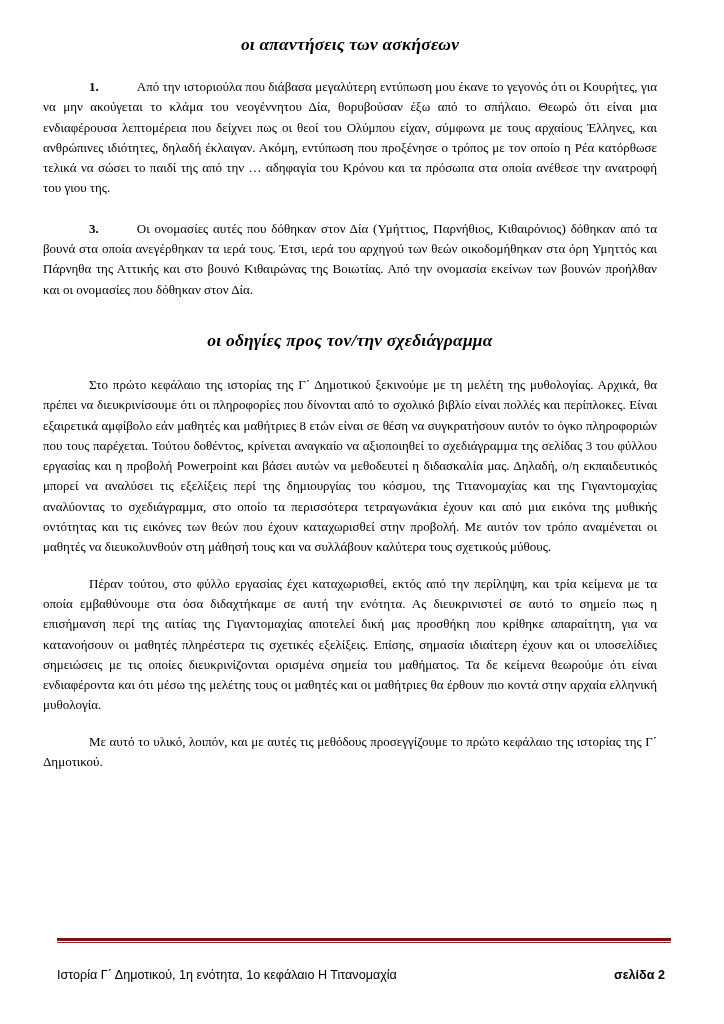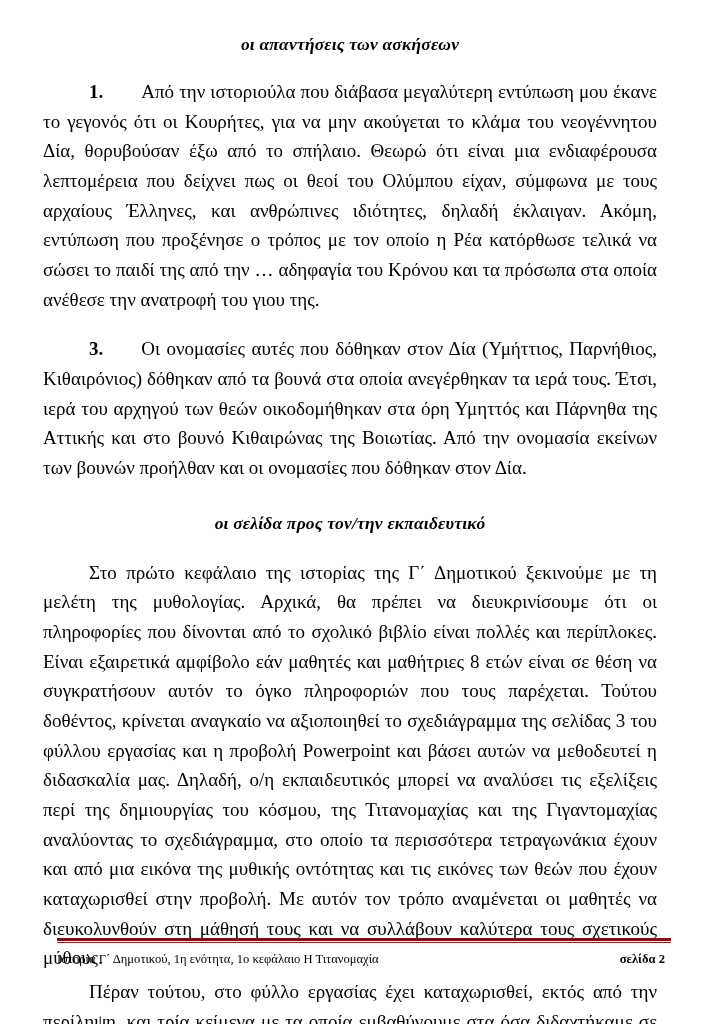--- a/index.html
+++ b/index.html
@@ -47,36 +47,36 @@
   }
 
   .heading-instructions {
     margin-top: 30px;
     margin-bottom: 0;
   }
 
   p.body-par {
     margin: 0;
     text-align: justify;
-    font-size: 19px;
+    font-size: 13px;
     line-height: 1.562;
     text-indent: 0;
     hyphens: none;
   }
 
   .answers-block p.body-par {
     margin-top: 20px;
   }
 
   .answers-block p.body-par:first-child {
     margin-top: 22px;
   }
 
   .instr-block p.body-par {
-    margin-top: 4px;
+    margin-top: 16px;
   }
 
   .instr-block p.body-par.first-instr {
     margin-top: 24px;
   }
 
   .num-label {
     font-weight: bold;
     display: inline-block;
     margin-left: 46px;
@@ -104,22 +104,22 @@
       linear-gradient(to bottom,
         #7b1113 0px, #7b1113 3px,
         #ffffff 3px, #ffffff 4px,
         #8b2226 4px, #8b2226 5px);
   }
 
   .footer-row {
     display: flex;
     justify-content: space-between;
     align-items: baseline;
-    margin-top: 9px;
-    font-family: Liberation Serif, serif;
+    margin-top: 25px;
+    font-family: Liberation Sans, sans-serif;
     font-size: 12.6px;
     color: #000000;
     gap: 44px;
   }
 
   .footer-left {
     white-space: nowrap;
   }
 
   .footer-right {
@@ -139,21 +139,21 @@
 
     <div class="answers-block">
 
       <p class="body-par"><span class="num-label">1.</span><span>Από την ιστοριούλα που διάβασα μεγαλύτερη εντύπωση μου έκανε το γεγονός ότι οι Κουρήτες, για να μην ακούγεται το κλάμα του νεογέννητου Δία, θορυβούσαν έξω από το σπήλαιο. Θεωρώ ότι είναι μια ενδιαφέρουσα λεπτομέρεια που δείχνει πως οι θεοί του Ολύμπου είχαν, σύμφωνα με τους αρχαίους Έλληνες, και ανθρώπινες ιδιότητες, δηλαδή έκλαιγαν. Ακόμη, εντύπωση που προξένησε ο τρόπος με τον οποίο η Ρέα κατόρθωσε τελικά να σώσει το παιδί της από την … αδηφαγία του Κρόνου και τα πρόσωπα στα οποία ανέθεσε την ανατροφή του γιου της.</span></p>
 
 
       <p class="body-par"><span class="num-label">3.</span><span>Οι ονομασίες αυτές που δόθηκαν στον Δία (Υμήττιος, Παρνήθιος, Κιθαιρόνιος) δόθηκαν από τα βουνά στα οποία ανεγέρθηκαν τα ιερά τους. Έτσι, ιερά του αρχηγού των θεών οικοδομήθηκαν στα όρη Υμηττός και Πάρνηθα της Αττικής και στο βουνό Κιθαιρώνας της Βοιωτίας. Από την ονομασία εκείνων των βουνών προήλθαν και οι ονομασίες που δόθηκαν στον Δία.</span></p>
 
     </div>
 
-    <h1 class="doc-heading heading-instructions">οι σελίδα προς τον/την εκπαιδευτικό</h1>
+    <h1 class="doc-heading heading-instructions">οι οδηγίες προς τον/την σχεδιάγραμμα</h1>
 
     <div class="instr-block">
 
       <p class="body-par first-instr"><span class="par-indent"></span><span>Στο πρώτο κεφάλαιο της ιστορίας της Γ΄ Δημοτικού ξεκινούμε με τη μελέτη της μυθολογίας. Αρχικά, θα πρέπει να διευκρινίσουμε ότι οι πληροφορίες που δίνονται από το σχολικό βιβλίο είναι πολλές και περίπλοκες. Είναι εξαιρετικά αμφίβολο εάν μαθητές και μαθήτριες 8 ετών είναι σε θέση να συγκρατήσουν αυτόν το όγκο πληροφοριών που τους παρέχεται. Τούτου δοθέντος, κρίνεται αναγκαίο να αξιοποιηθεί το σχεδιάγραμμα της σελίδας 3 του φύλλου εργασίας και η προβολή Powerpoint και βάσει αυτών να μεθοδευτεί η διδασκαλία μας. Δηλαδή, ο/η εκπαιδευτικός μπορεί να αναλύσει τις εξελίξεις περί της δημιουργίας του κόσμου, της Τιτανομαχίας και της Γιγαντομαχίας αναλύοντας το σχεδιάγραμμα, στο οποίο τα περισσότερα τετραγωνάκια έχουν και από μια εικόνα της μυθικής οντότητας και τις εικόνες των θεών που έχουν καταχωρισθεί στην προβολή. Με αυτόν τον τρόπο αναμένεται οι μαθητές να διευκολυνθούν στη μάθησή τους και να συλλάβουν καλύτερα τους σχετικούς μύθους.</span></p>
 
       <p class="body-par"><span class="par-indent"></span><span>Πέραν τούτου, στο φύλλο εργασίας έχει καταχωρισθεί, εκτός από την περίληψη, και τρία κείμενα με τα οποία εμβαθύνουμε στα όσα διδαχτήκαμε σε αυτή την ενότητα. Ας διευκρινιστεί σε αυτό το σημείο πως η επισήμανση περί της αιτίας της Γιγαντομαχίας αποτελεί δική μας προσθήκη που κρίθηκε απαραίτητη, για να κατανοήσουν οι μαθητές πληρέστερα τις σχετικές εξελίξεις. Επίσης, σημασία ιδιαίτερη έχουν και οι υποσελίδιες σημειώσεις με τις οποίες διευκρινίζονται ορισμένα σημεία του μαθήματος. Τα δε κείμενα θεωρούμε ότι είναι ενδιαφέροντα και ότι μέσω της μελέτης τους οι μαθητές και οι μαθήτριες θα έρθουν πιο κοντά στην αρχαία ελληνική μυθολογία.</span></p>
 
       <p class="body-par"><span class="par-indent"></span><span>Με αυτό το υλικό, λοιπόν, και με αυτές τις μεθόδους προσεγγίζουμε το πρώτο κεφάλαιο της ιστορίας της Γ΄ Δημοτικού.</span></p>
 
     </div>

